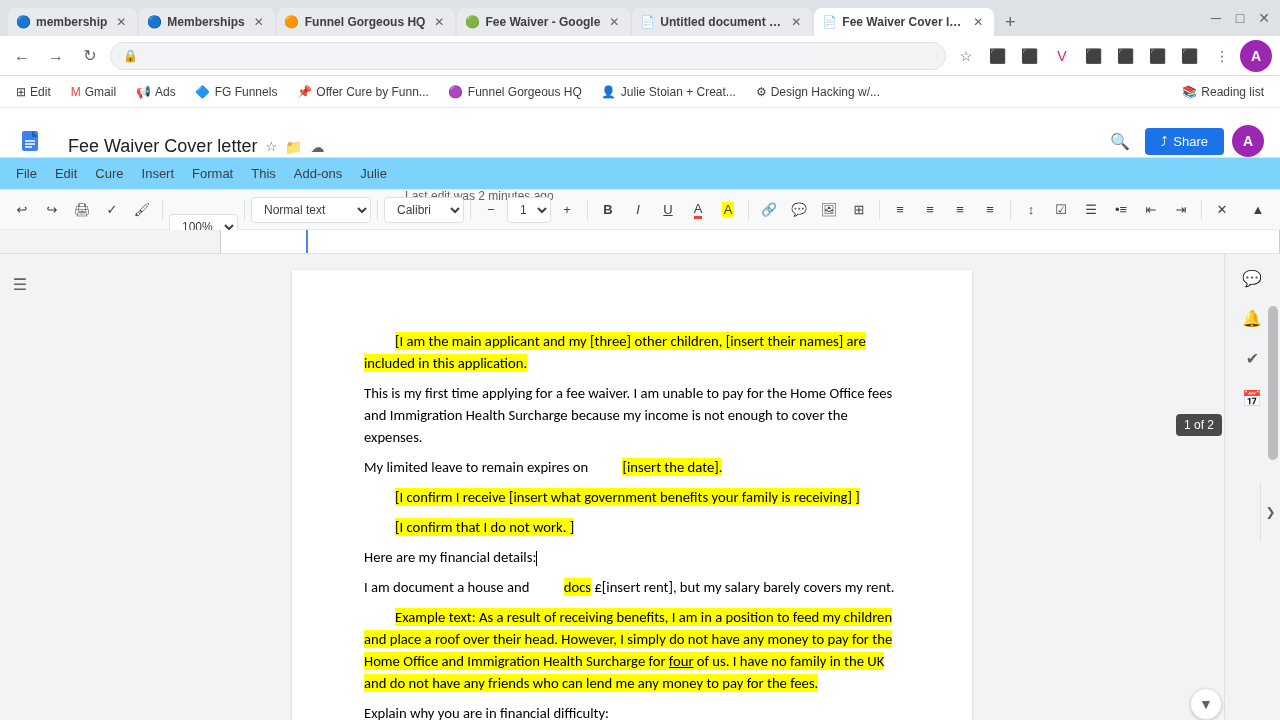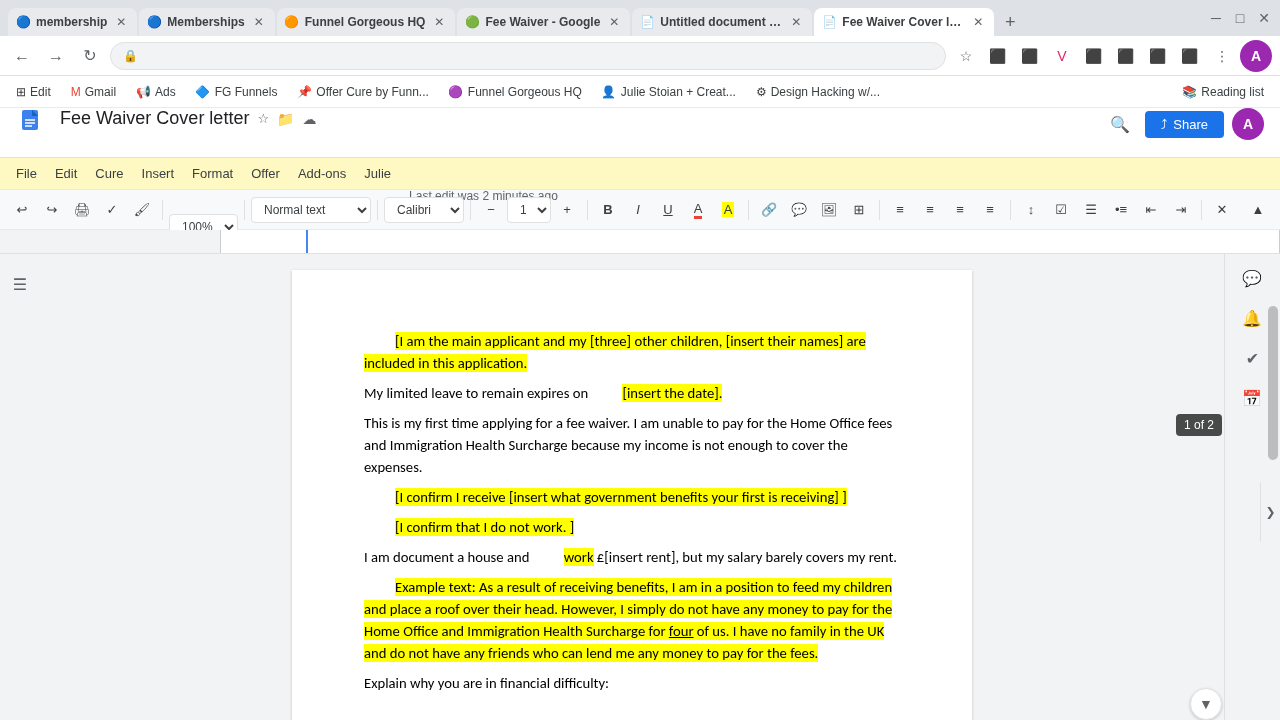--- a/index.html
+++ b/index.html
@@ -94,23 +94,23 @@
       cursor: pointer;
       color: #3c4043;
       white-space: nowrap;
     }
 
     
     .docs-app-bar {
       background: #fff;
       height: 50px;
       display: flex;
-      align-items: flex-start;
+      align-items: flex-end;
       padding: 0 16px;
-      gap: 16px;
+      gap: 24px;
       border-bottom: 1px solid #e0e0e0;
     }
     .docs-logo { width: 28px; height: 28px; display: flex; align-items: center; justify-content: center; }
     .docs-title-area { flex: 1; }
     .docs-title { font-size: 18px; color: #202124; font-weight: 400; }
     .docs-toolbar-right { display: flex; align-items: center; gap: 8px; }
     .docs-icon-btn { width: 32px; height: 32px; display: flex; align-items: center; justify-content: center; border-radius: 50%; cursor: pointer; color: #5f6368; font-size: 16px; }
     .share-btn {
       background: #1a73e8;
       color: #fff;
@@ -126,21 +126,21 @@
     .avatar-circle {
       width: 32px; height: 32px; border-radius: 50%;
       background: #9c27b0;
       color: #fff;
       display: flex; align-items: center; justify-content: center;
       font-size: 14px; font-weight: bold; cursor: pointer;
     }
 
     
     .docs-menu-bar {
-      background: #fef9c3;
+      background: #7dd3fc;
       height: 32px;
       display: flex;
       align-items: center;
       padding: 0 8px;
       gap: 2px;
       border-bottom: 1px solid #e8eaed;
     }
     .menu-item {
       padding: 4px 8px;
       border-radius: 4px;
@@ -481,21 +481,21 @@
     <div class="avatar-circle">A</div>
   </div>
 </div>
 
 <div class="docs-menu-bar">
   <div class="menu-item">File</div>
   <div class="menu-item">Edit</div>
   <div class="menu-item">Cure</div>
   <div class="menu-item">Insert</div>
   <div class="menu-item">Format</div>
-  <div class="menu-item">Offer</div>
+  <div class="menu-item">This</div>
   <div class="menu-item">Add-ons</div>
   <div class="menu-item">Julie</div>
   <span class="last-edit">Last edit was 2 minutes ago</span>
 </div>
 
 <div class="docs-format-bar">
   <div class="format-btn" title="Undo">↩</div>
   <div class="format-btn" title="Redo">↪</div>
   <div class="format-btn" title="Print">🖨</div>
   <div class="format-btn" title="Spell check">✓</div>
@@ -563,38 +563,41 @@
   </div>
 
   <div class="docs-page-container">
     <div class="docs-page">
 
       <p>
         <span class="highlight-yellow">[I am the main applicant and my [three] other children, [insert their names] are included in this application.</span>
       </p>
 
       <p>
+        <span>This is my first time applying for a fee waiver. I am unable to pay for the Home Office fees and Immigration Health Surcharge because my income is not enough to cover the expenses.</span>
+      </p>
+
+      <p>
         <span>My limited leave to remain expires on </span><span class="highlight-yellow">[insert the date].</span>
       </p>
 
       <p>
-        <span>This is my first time applying for a fee waiver. I am unable to pay for the Home Office fees and Immigration Health Surcharge because my income is not enough to cover the expenses.</span>
-      </p>
-
-      <p>
-        <span class="highlight-yellow">[I confirm I receive [insert what government benefits your first is receiving] ]</span>
+        <span class="highlight-yellow">[I confirm I receive [insert what government benefits your family is receiving] ]</span>
       </p>
 
       <p>
         <span class="highlight-yellow">[I confirm that I do not work. ]</span>
       </p>
 
-
-      <p>
-        <span>I am document a house and </span><span class="highlight-yellow">work</span><span> £[insert rent], but my salary barely covers my rent.</span>
+      <p>
+        <span>Here are my financial details:</span><span class="text-cursor"></span>
+      </p>
+
+      <p>
+        <span>I am document a house and </span><span class="highlight-yellow">docs</span><span> £[insert rent], but my salary barely covers my rent.</span>
       </p>
 
       <p>
         <span class="highlight-yellow">Example text:  As a result of receiving benefits, I am in a position to feed my children and place a roof over their head. However, I simply do not have any money to pay for the Home Office and Immigration Health Surcharge for <span class="underline">four</span> of us. I have no family in the UK and do not have any friends who can lend me any money to pay for the fees.</span>
       </p>
 
       <p>
         <span>Explain why you are in financial difficulty:</span>
       </p>
 

